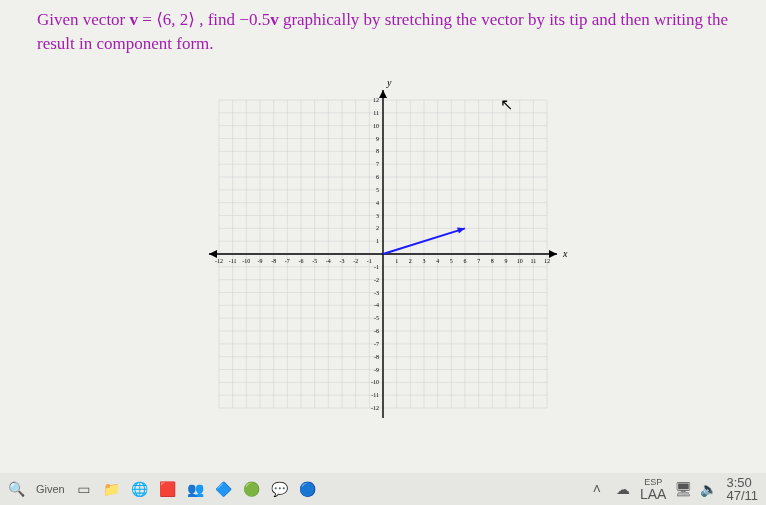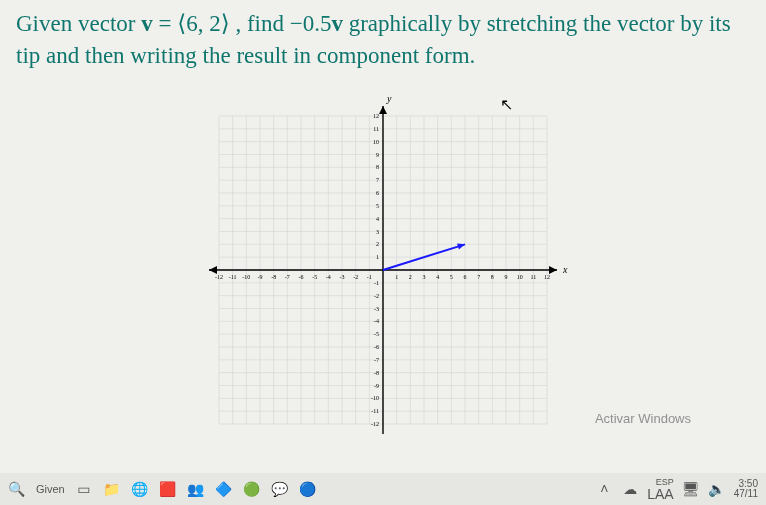--- a/index.html
+++ b/index.html
@@ -8,23 +8,24 @@
     background: #f0f0ed;
     width: 766px;
     height: 505px;
     overflow: hidden;
     position: relative;
   }
   .content {
     padding: 8px 16px;
   }
   .question {
-    font-size: 23px;
+    font-size: 17px;
     line-height: 1.4;
-    color: #0f766e;
+    color: #a21caf;
+    margin-left: 21px;
   }
   .vec-v { font-weight: bold; }
   .graph-wrap {
     margin-top: 18px;
     display: flex;
     justify-content: center;
   }
   .cursor-arrow {
     position: absolute;
     top: 95px;
@@ -57,24 +58,24 @@
     font-size: 11px;
     color: #555;
   }
   .taskbar-left { display:flex; gap:10px; align-items:center; }
   .taskbar-right { display:flex; gap:8px; align-items:center; }
   .tb-icon {
     width: 18px; height: 18px;
     display:flex; align-items:center; justify-content:center;
     font-size: 14px;
   }
-  .lang { line-height:1; text-align:right; }
+  .lang { line-height:1; text-align:center; }
   .lang .l1 { font-size:9px; }
   .lang .l2 { font-size:14px; }
-  .time { line-height:1; text-align:right; font-size:10px; }
+  .time { line-height:1; font-size:13px; }
 </style>
 </head>
 <body>
 
 <div class="content">
   <div class="question">
     <span>Given vector </span><span class="vec-v">v</span><span> = </span><span>⟨</span><span>6</span><span>, </span><span>2</span><span>⟩</span><span> , find </span><span>−0.5</span><span class="vec-v">v</span><span> graphically by stretching the vector by its tip and then writing the result in component form.</span>
   </div>
 
   <div class="graph-wrap">
@@ -186,21 +187,20 @@
         <text x="194" y="12" font-size="10" font-style="italic">y</text>
         <line x1="190" y1="180" x2="272" y2="154.33333333333331" stroke="#1a1aff" stroke-width="2"></line>
         <polygon points="272,154.33333333333331 265.898550061536,159.50752975871356 264.03733756986924,153.5613184217002" fill="#1a1aff"></polygon>
       </svg>
   </div>
 </div>
 
 <span class="cursor-arrow">↖</span>
 
 <div class="watermark">
-  <div>Activar Windows</div>
 </div>
 
 <div class="taskbar">
   <div class="taskbar-left">
     <span class="tb-icon">🔍</span>
     <span>Given</span>
     <span class="tb-icon">▭</span>
     <span class="tb-icon">📁</span>
     <span class="tb-icon">🌐</span>
     <span class="tb-icon">🟥</span>

